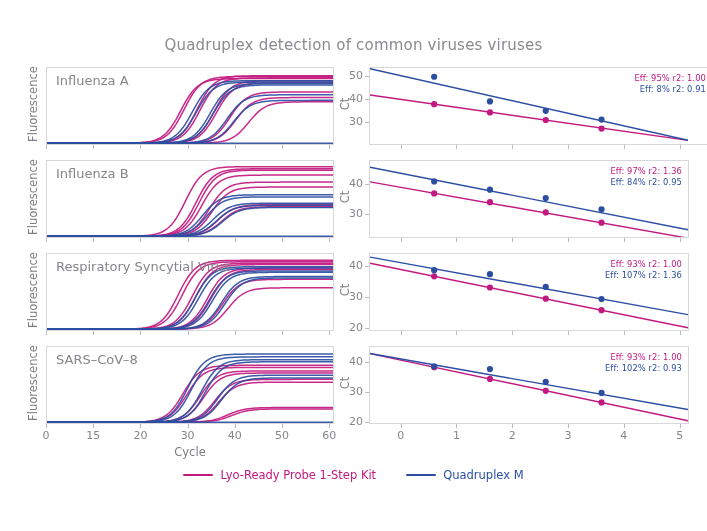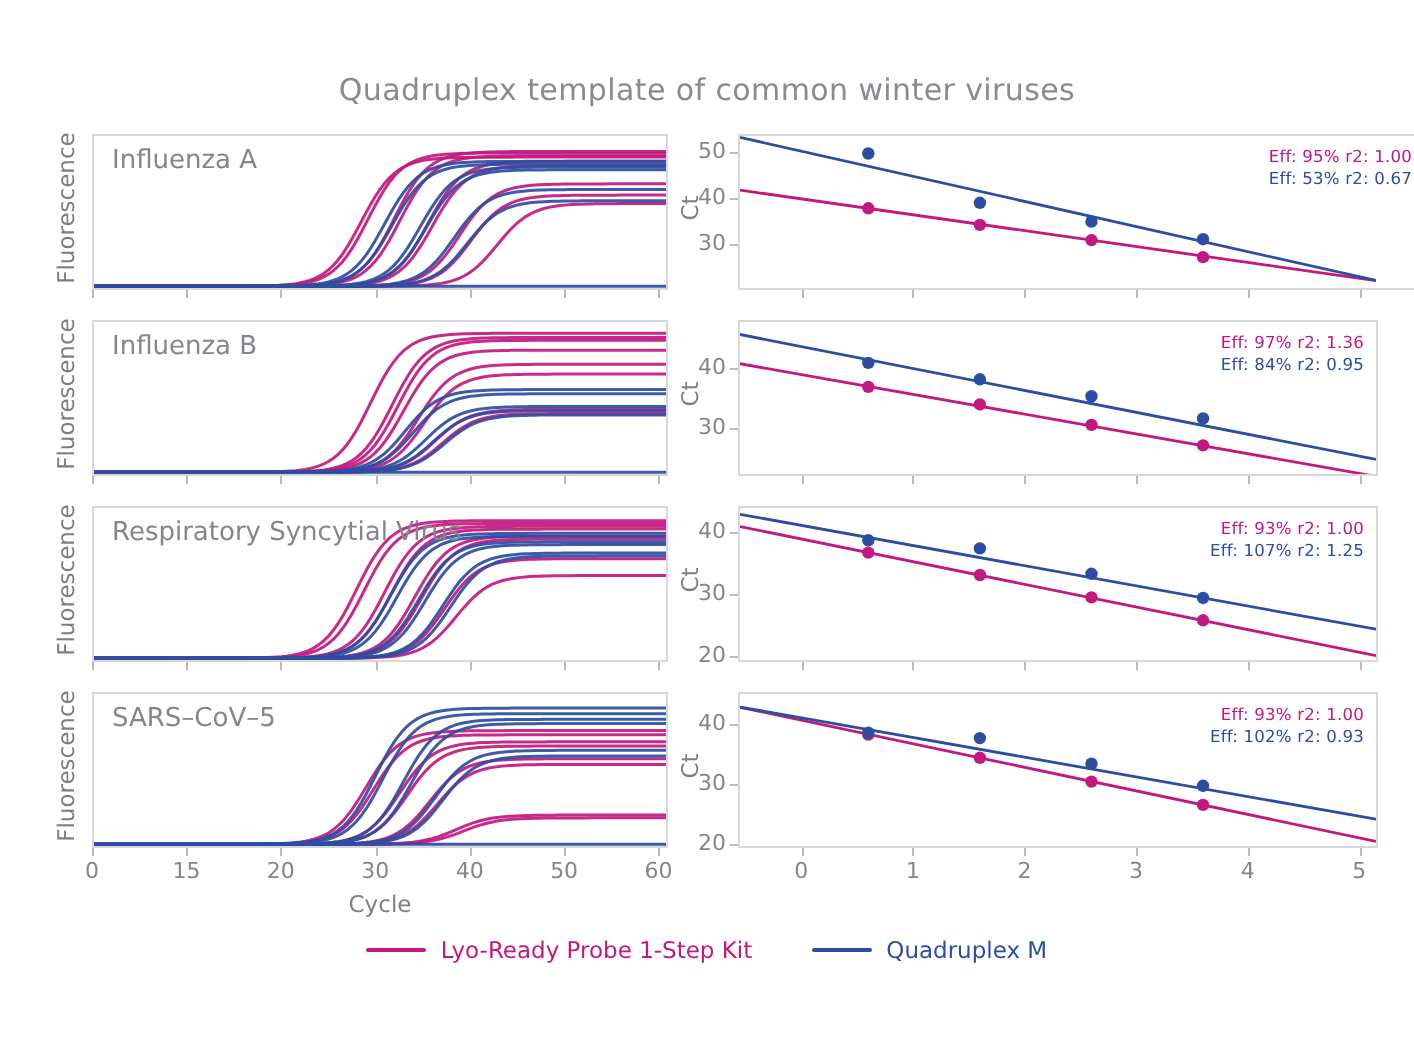--- a/index.html
+++ b/index.html
@@ -75,21 +75,21 @@
   .legend-swatch{display:block;width:30px;height:2.4px;border-radius:2px;}
   .legend-entry.kit .legend-label{color:#c2187f;}
   .legend-entry.comp .legend-label{color:#2b4ea2;}
   svg{display:block;}
 </style>
 </head>
 <body>
 
 <div id="figure">
 
-  <div class="fig-title">Quadruplex template of common winter viruses</div>
+  <div class="fig-title">Quadruplex detection of common viruses viruses</div>
 
   <div id="left-col"></div>
 
   <div id="right-col"></div>
 
   <div class="legend">
     <div class="legend-entry kit">
       <span class="legend-swatch" style="background: rgb(194, 24, 127);"></span>
       <span class="legend-label">Lyo-Ready Probe 1-Step Kit</span>
     </div>
@@ -193,21 +193,21 @@
         <path d="M0.00,75.16 L2.34,75.16 L4.69,75.16 L7.03,75.16 L9.38,75.16 L11.72,75.16 L14.07,75.16 L16.41,75.16 L18.75,75.16 L21.10,75.16 L23.44,75.16 L25.79,75.16 L28.13,75.16 L30.48,75.16 L32.82,75.16 L35.16,75.16 L37.51,75.16 L39.85,75.16 L42.20,75.16 L44.54,75.16 L46.89,75.16 L49.23,75.16 L51.57,75.16 L53.92,75.16 L56.26,75.16 L58.61,75.16 L60.95,75.16 L63.30,75.16 L65.64,75.16 L67.98,75.16 L70.33,75.16 L72.67,75.16 L75.02,75.16 L77.36,75.16 L79.70,75.16 L82.05,75.16 L84.39,75.16 L86.74,75.16 L89.08,75.16 L91.43,75.16 L93.77,75.16 L96.11,75.15 L98.46,75.15 L100.80,75.15 L103.15,75.15 L105.49,75.15 L107.84,75.15 L110.18,75.15 L112.52,75.15 L114.87,75.15 L117.21,75.15 L119.56,75.14 L121.90,75.14 L124.25,75.14 L126.59,75.13 L128.93,75.12 L131.28,75.11 L133.62,75.10 L135.97,75.08 L138.31,75.06 L140.66,75.03 L143.00,74.99 L145.34,74.94 L147.69,74.87 L150.03,74.78 L152.38,74.66 L154.72,74.51 L157.07,74.32 L159.41,74.08 L161.75,73.77 L164.10,73.38 L166.44,72.90 L168.79,72.33 L171.13,71.65 L173.48,70.86 L175.82,69.99 L178.16,69.03 L180.51,68.04 L182.85,67.04 L185.20,66.06 L187.54,65.15 L189.89,64.33 L192.23,63.60 L194.57,62.99 L196.92,62.47 L199.26,62.05 L201.61,61.71 L203.95,61.44 L206.30,61.23 L208.64,61.07 L210.98,60.94 L213.33,60.84 L215.67,60.76 L218.02,60.71 L220.36,60.66 L222.70,60.63 L225.05,60.60 L227.39,60.58 L229.74,60.57 L232.08,60.55 L234.43,60.55 L236.77,60.54 L239.11,60.53 L241.46,60.53 L243.80,60.53 L246.15,60.53 L248.49,60.52 L250.84,60.52 L253.18,60.52 L255.52,60.52 L257.87,60.52 L260.21,60.52 L262.56,60.52 L264.90,60.52 L267.25,60.52 L269.59,60.52 L271.93,60.52 L274.28,60.52 L276.62,60.52 L278.97,60.52 L281.31,60.52 L283.66,60.52 L286.00,60.52" fill="none" stroke="#c2187f" stroke-width="1.5" stroke-linecap="round" opacity="0.92"></path>
         <path d="M0.00,75.16 L2.34,75.16 L4.69,75.16 L7.03,75.16 L9.38,75.16 L11.72,75.16 L14.07,75.16 L16.41,75.16 L18.75,75.16 L21.10,75.16 L23.44,75.16 L25.79,75.16 L28.13,75.16 L30.48,75.16 L32.82,75.16 L35.16,75.16 L37.51,75.16 L39.85,75.16 L42.20,75.16 L44.54,75.16 L46.89,75.16 L49.23,75.16 L51.57,75.16 L53.92,75.16 L56.26,75.16 L58.61,75.16 L60.95,75.16 L63.30,75.16 L65.64,75.16 L67.98,75.16 L70.33,75.16 L72.67,75.16 L75.02,75.16 L77.36,75.16 L79.70,75.16 L82.05,75.16 L84.39,75.16 L86.74,75.16 L89.08,75.16 L91.43,75.16 L93.77,75.16 L96.11,75.16 L98.46,75.16 L100.80,75.15 L103.15,75.15 L105.49,75.15 L107.84,75.15 L110.18,75.15 L112.52,75.15 L114.87,75.15 L117.21,75.15 L119.56,75.15 L121.90,75.15 L124.25,75.14 L126.59,75.14 L128.93,75.14 L131.28,75.13 L133.62,75.12 L135.97,75.11 L138.31,75.10 L140.66,75.08 L143.00,75.06 L145.34,75.03 L147.69,74.99 L150.03,74.93 L152.38,74.86 L154.72,74.78 L157.07,74.66 L159.41,74.51 L161.75,74.32 L164.10,74.08 L166.44,73.77 L168.79,73.39 L171.13,72.92 L173.48,72.37 L175.82,71.71 L178.16,70.97 L180.51,70.15 L182.85,69.27 L185.20,68.36 L187.54,67.46 L189.89,66.60 L192.23,65.80 L194.57,65.10 L196.92,64.48 L199.26,63.96 L201.61,63.53 L203.95,63.18 L206.30,62.90 L208.64,62.68 L210.98,62.51 L213.33,62.37 L215.67,62.27 L218.02,62.19 L220.36,62.13 L222.70,62.08 L225.05,62.04 L227.39,62.01 L229.74,61.99 L232.08,61.98 L234.43,61.96 L236.77,61.96 L239.11,61.95 L241.46,61.94 L243.80,61.94 L246.15,61.94 L248.49,61.93 L250.84,61.93 L253.18,61.93 L255.52,61.93 L257.87,61.93 L260.21,61.93 L262.56,61.93 L264.90,61.93 L267.25,61.93 L269.59,61.93 L271.93,61.93 L274.28,61.93 L276.62,61.93 L278.97,61.93 L281.31,61.93 L283.66,61.93 L286.00,61.93" fill="none" stroke="#c2187f" stroke-width="1.5" stroke-linecap="round" opacity="0.92"></path>
         <path d="M0.00,75.16 L2.34,75.16 L4.69,75.16 L7.03,75.16 L9.38,75.16 L11.72,75.16 L14.07,75.16 L16.41,75.16 L18.75,75.16 L21.10,75.16 L23.44,75.16 L25.79,75.16 L28.13,75.16 L30.48,75.16 L32.82,75.16 L35.16,75.16 L37.51,75.16 L39.85,75.16 L42.20,75.15 L44.54,75.15 L46.89,75.15 L49.23,75.15 L51.57,75.15 L53.92,75.15 L56.26,75.15 L58.61,75.15 L60.95,75.15 L63.30,75.15 L65.64,75.15 L67.98,75.14 L70.33,75.14 L72.67,75.13 L75.02,75.12 L77.36,75.11 L79.70,75.10 L82.05,75.09 L84.39,75.06 L86.74,75.03 L89.08,75.00 L91.43,74.94 L93.77,74.88 L96.11,74.79 L98.46,74.68 L100.80,74.53 L103.15,74.33 L105.49,74.07 L107.84,73.74 L110.18,73.30 L112.52,72.73 L114.87,72.00 L117.21,71.06 L119.56,69.87 L121.90,68.36 L124.25,66.48 L126.59,64.18 L128.93,61.41 L131.28,58.14 L133.62,54.40 L135.97,50.23 L138.31,45.75 L140.66,41.10 L143.00,36.44 L145.34,31.96 L147.69,27.79 L150.03,24.05 L152.38,20.78 L154.72,18.01 L157.07,15.71 L159.41,13.83 L161.75,12.33 L164.10,11.13 L166.44,10.19 L168.79,9.46 L171.13,8.89 L173.48,8.46 L175.82,8.12 L178.16,7.86 L180.51,7.67 L182.85,7.52 L185.20,7.40 L187.54,7.31 L189.89,7.25 L192.23,7.20 L194.57,7.16 L196.92,7.13 L199.26,7.11 L201.61,7.09 L203.95,7.08 L206.30,7.07 L208.64,7.06 L210.98,7.05 L213.33,7.05 L215.67,7.05 L218.02,7.04 L220.36,7.04 L222.70,7.04 L225.05,7.04 L227.39,7.04 L229.74,7.04 L232.08,7.04 L234.43,7.04 L236.77,7.04 L239.11,7.04 L241.46,7.04 L243.80,7.04 L246.15,7.04 L248.49,7.04 L250.84,7.04 L253.18,7.04 L255.52,7.04 L257.87,7.04 L260.21,7.04 L262.56,7.04 L264.90,7.04 L267.25,7.04 L269.59,7.04 L271.93,7.04 L274.28,7.04 L276.62,7.04 L278.97,7.04 L281.31,7.04 L283.66,7.04 L286.00,7.04" fill="none" stroke="#2b4ea2" stroke-width="1.5" stroke-linecap="round" opacity="0.92"></path>
         <path d="M0.00,75.16 L2.34,75.16 L4.69,75.16 L7.03,75.16 L9.38,75.16 L11.72,75.16 L14.07,75.16 L16.41,75.16 L18.75,75.16 L21.10,75.16 L23.44,75.16 L25.79,75.16 L28.13,75.16 L30.48,75.16 L32.82,75.16 L35.16,75.16 L37.51,75.16 L39.85,75.16 L42.20,75.16 L44.54,75.16 L46.89,75.15 L49.23,75.15 L51.57,75.15 L53.92,75.15 L56.26,75.15 L58.61,75.15 L60.95,75.15 L63.30,75.15 L65.64,75.15 L67.98,75.15 L70.33,75.14 L72.67,75.14 L75.02,75.14 L77.36,75.13 L79.70,75.12 L82.05,75.11 L84.39,75.10 L86.74,75.08 L89.08,75.06 L91.43,75.03 L93.77,74.98 L96.11,74.93 L98.46,74.86 L100.80,74.77 L103.15,74.64 L105.49,74.48 L107.84,74.27 L110.18,74.00 L112.52,73.64 L114.87,73.18 L117.21,72.57 L119.56,71.80 L121.90,70.81 L124.25,69.55 L126.59,67.97 L128.93,66.01 L131.28,63.63 L133.62,60.78 L135.97,57.46 L138.31,53.70 L140.66,49.57 L143.00,45.19 L145.34,40.71 L147.69,36.29 L150.03,32.10 L152.38,28.26 L154.72,24.85 L157.07,21.91 L159.41,19.44 L161.75,17.40 L164.10,15.75 L166.44,14.43 L168.79,13.39 L171.13,12.57 L173.48,11.94 L175.82,11.45 L178.16,11.07 L180.51,10.78 L182.85,10.56 L185.20,10.39 L187.54,10.26 L189.89,10.17 L192.23,10.09 L194.57,10.03 L196.92,9.99 L199.26,9.96 L201.61,9.93 L203.95,9.91 L206.30,9.90 L208.64,9.89 L210.98,9.88 L213.33,9.87 L215.67,9.87 L218.02,9.86 L220.36,9.86 L222.70,9.86 L225.05,9.86 L227.39,9.86 L229.74,9.85 L232.08,9.85 L234.43,9.85 L236.77,9.85 L239.11,9.85 L241.46,9.85 L243.80,9.85 L246.15,9.85 L248.49,9.85 L250.84,9.85 L253.18,9.85 L255.52,9.85 L257.87,9.85 L260.21,9.85 L262.56,9.85 L264.90,9.85 L267.25,9.85 L269.59,9.85 L271.93,9.85 L274.28,9.85 L276.62,9.85 L278.97,9.85 L281.31,9.85 L283.66,9.85 L286.00,9.85" fill="none" stroke="#2b4ea2" stroke-width="1.5" stroke-linecap="round" opacity="0.92"></path>
         <path d="M0.00,75.16 L2.34,75.16 L4.69,75.16 L7.03,75.16 L9.38,75.16 L11.72,75.16 L14.07,75.16 L16.41,75.16 L18.75,75.16 L21.10,75.16 L23.44,75.16 L25.79,75.16 L28.13,75.16 L30.48,75.16 L32.82,75.16 L35.16,75.16 L37.51,75.16 L39.85,75.16 L42.20,75.16 L44.54,75.16 L46.89,75.16 L49.23,75.16 L51.57,75.16 L53.92,75.16 L56.26,75.15 L58.61,75.15 L60.95,75.15 L63.30,75.15 L65.64,75.15 L67.98,75.15 L70.33,75.15 L72.67,75.15 L75.02,75.15 L77.36,75.15 L79.70,75.15 L82.05,75.14 L84.39,75.14 L86.74,75.13 L89.08,75.13 L91.43,75.12 L93.77,75.11 L96.11,75.09 L98.46,75.07 L100.80,75.04 L103.15,75.01 L105.49,74.96 L107.84,74.90 L110.18,74.82 L112.52,74.72 L114.87,74.58 L117.21,74.40 L119.56,74.16 L121.90,73.85 L124.25,73.45 L126.59,72.93 L128.93,72.26 L131.28,71.40 L133.62,70.30 L135.97,68.92 L138.31,67.20 L140.66,65.09 L143.00,62.54 L145.34,59.55 L147.69,56.11 L150.03,52.29 L152.38,48.18 L154.72,43.91 L157.07,39.64 L159.41,35.53 L161.75,31.71 L164.10,28.27 L166.44,25.28 L168.79,22.73 L171.13,20.62 L173.48,18.90 L175.82,17.52 L178.16,16.42 L180.51,15.56 L182.85,14.89 L185.20,14.37 L187.54,13.97 L189.89,13.66 L192.23,13.42 L194.57,13.24 L196.92,13.11 L199.26,13.00 L201.61,12.92 L203.95,12.86 L206.30,12.81 L208.64,12.78 L210.98,12.75 L213.33,12.73 L215.67,12.72 L218.02,12.70 L220.36,12.69 L222.70,12.69 L225.05,12.68 L227.39,12.68 L229.74,12.68 L232.08,12.67 L234.43,12.67 L236.77,12.67 L239.11,12.67 L241.46,12.67 L243.80,12.67 L246.15,12.67 L248.49,12.67 L250.84,12.67 L253.18,12.67 L255.52,12.67 L257.87,12.67 L260.21,12.67 L262.56,12.67 L264.90,12.67 L267.25,12.67 L269.59,12.67 L271.93,12.67 L274.28,12.67 L276.62,12.67 L278.97,12.67 L281.31,12.67 L283.66,12.67 L286.00,12.67" fill="none" stroke="#2b4ea2" stroke-width="1.5" stroke-linecap="round" opacity="0.92"></path>
         <path d="M0.00,75.16 L2.34,75.16 L4.69,75.16 L7.03,75.16 L9.38,75.16 L11.72,75.16 L14.07,75.16 L16.41,75.16 L18.75,75.16 L21.10,75.16 L23.44,75.16 L25.79,75.16 L28.13,75.16 L30.48,75.16 L32.82,75.16 L35.16,75.16 L37.51,75.16 L39.85,75.16 L42.20,75.16 L44.54,75.16 L46.89,75.16 L49.23,75.16 L51.57,75.16 L53.92,75.16 L56.26,75.16 L58.61,75.16 L60.95,75.15 L63.30,75.15 L65.64,75.15 L67.98,75.15 L70.33,75.15 L72.67,75.15 L75.02,75.15 L77.36,75.15 L79.70,75.15 L82.05,75.15 L84.39,75.15 L86.74,75.14 L89.08,75.14 L91.43,75.13 L93.77,75.13 L96.11,75.12 L98.46,75.10 L100.80,75.09 L103.15,75.06 L105.49,75.04 L107.84,75.00 L110.18,74.95 L112.52,74.88 L114.87,74.80 L117.21,74.68 L119.56,74.53 L121.90,74.34 L124.25,74.09 L126.59,73.75 L128.93,73.32 L131.28,72.77 L133.62,72.05 L135.97,71.13 L138.31,69.97 L140.66,68.51 L143.00,66.70 L145.34,64.50 L147.69,61.87 L150.03,58.80 L152.38,55.32 L154.72,51.50 L157.07,47.45 L159.41,43.31 L161.75,39.23 L164.10,35.35 L166.44,31.80 L168.79,28.65 L171.13,25.93 L173.48,23.64 L175.82,21.76 L178.16,20.23 L180.51,19.01 L182.85,18.05 L185.20,17.29 L187.54,16.71 L189.89,16.26 L192.23,15.91 L194.57,15.64 L196.92,15.43 L199.26,15.28 L201.61,15.16 L203.95,15.07 L206.30,15.00 L208.64,14.95 L210.98,14.91 L213.33,14.87 L215.67,14.85 L218.02,14.83 L220.36,14.82 L222.70,14.81 L225.05,14.80 L227.39,14.80 L229.74,14.79 L232.08,14.79 L234.43,14.79 L236.77,14.78 L239.11,14.78 L241.46,14.78 L243.80,14.78 L246.15,14.78 L248.49,14.78 L250.84,14.78 L253.18,14.78 L255.52,14.78 L257.87,14.78 L260.21,14.78 L262.56,14.78 L264.90,14.78 L267.25,14.78 L269.59,14.78 L271.93,14.78 L274.28,14.78 L276.62,14.78 L278.97,14.78 L281.31,14.78 L283.66,14.78 L286.00,14.78" fill="none" stroke="#2b4ea2" stroke-width="1.5" stroke-linecap="round" opacity="0.92"></path>
         <path d="M0.00,75.16 L2.34,75.16 L4.69,75.16 L7.03,75.16 L9.38,75.16 L11.72,75.16 L14.07,75.16 L16.41,75.16 L18.75,75.16 L21.10,75.16 L23.44,75.16 L25.79,75.16 L28.13,75.16 L30.48,75.16 L32.82,75.16 L35.16,75.16 L37.51,75.16 L39.85,75.16 L42.20,75.16 L44.54,75.16 L46.89,75.16 L49.23,75.16 L51.57,75.16 L53.92,75.16 L56.26,75.16 L58.61,75.16 L60.95,75.16 L63.30,75.16 L65.64,75.16 L67.98,75.16 L70.33,75.16 L72.67,75.16 L75.02,75.15 L77.36,75.15 L79.70,75.15 L82.05,75.15 L84.39,75.15 L86.74,75.15 L89.08,75.15 L91.43,75.15 L93.77,75.15 L96.11,75.15 L98.46,75.15 L100.80,75.14 L103.15,75.14 L105.49,75.13 L107.84,75.13 L110.18,75.12 L112.52,75.10 L114.87,75.09 L117.21,75.07 L119.56,75.04 L121.90,75.00 L124.25,74.95 L126.59,74.89 L128.93,74.81 L131.28,74.70 L133.62,74.55 L135.97,74.37 L138.31,74.12 L140.66,73.80 L143.00,73.39 L145.34,72.86 L147.69,72.18 L150.03,71.32 L152.38,70.23 L154.72,68.88 L157.07,67.23 L159.41,65.25 L161.75,62.92 L164.10,60.28 L166.44,57.35 L168.79,54.23 L171.13,51.01 L173.48,47.81 L175.82,44.75 L178.16,41.93 L180.51,39.41 L182.85,37.23 L185.20,35.38 L187.54,33.85 L189.89,32.61 L192.23,31.62 L194.57,30.83 L196.92,30.21 L199.26,29.73 L201.61,29.36 L203.95,29.08 L206.30,28.86 L208.64,28.69 L210.98,28.56 L213.33,28.46 L215.67,28.39 L218.02,28.33 L220.36,28.29 L222.70,28.25 L225.05,28.23 L227.39,28.21 L229.74,28.19 L232.08,28.18 L234.43,28.17 L236.77,28.17 L239.11,28.16 L241.46,28.16 L243.80,28.16 L246.15,28.15 L248.49,28.15 L250.84,28.15 L253.18,28.15 L255.52,28.15 L257.87,28.15 L260.21,28.15 L262.56,28.15 L264.90,28.15 L267.25,28.15 L269.59,28.15 L271.93,28.15 L274.28,28.15 L276.62,28.15 L278.97,28.15 L281.31,28.15 L283.66,28.15 L286.00,28.15" fill="none" stroke="#2b4ea2" stroke-width="1.5" stroke-linecap="round" opacity="0.92"></path>
         <path d="M0.00,75.16 L2.34,75.16 L4.69,75.16 L7.03,75.16 L9.38,75.16 L11.72,75.16 L14.07,75.16 L16.41,75.16 L18.75,75.16 L21.10,75.16 L23.44,75.16 L25.79,75.16 L28.13,75.16 L30.48,75.16 L32.82,75.16 L35.16,75.16 L37.51,75.16 L39.85,75.16 L42.20,75.16 L44.54,75.16 L46.89,75.16 L49.23,75.16 L51.57,75.16 L53.92,75.16 L56.26,75.16 L58.61,75.16 L60.95,75.16 L63.30,75.16 L65.64,75.16 L67.98,75.16 L70.33,75.16 L72.67,75.16 L75.02,75.16 L77.36,75.16 L79.70,75.15 L82.05,75.15 L84.39,75.15 L86.74,75.15 L89.08,75.15 L91.43,75.15 L93.77,75.15 L96.11,75.15 L98.46,75.15 L100.80,75.15 L103.15,75.15 L105.49,75.14 L107.84,75.14 L110.18,75.13 L112.52,75.12 L114.87,75.11 L117.21,75.10 L119.56,75.08 L121.90,75.06 L124.25,75.03 L126.59,74.99 L128.93,74.94 L131.28,74.88 L133.62,74.79 L135.97,74.67 L138.31,74.52 L140.66,74.33 L143.00,74.07 L145.34,73.74 L147.69,73.31 L150.03,72.76 L152.38,72.06 L154.72,71.17 L157.07,70.05 L159.41,68.67 L161.75,66.99 L164.10,65.00 L166.44,62.70 L168.79,60.10 L171.13,57.26 L173.48,54.27 L175.82,51.24 L178.16,48.28 L180.51,45.48 L182.85,42.94 L185.20,40.69 L187.54,38.76 L189.89,37.15 L192.23,35.83 L194.57,34.76 L196.92,33.91 L199.26,33.24 L201.61,32.71 L203.95,32.30 L206.30,31.99 L208.64,31.75 L210.98,31.56 L213.33,31.42 L215.67,31.31 L218.02,31.23 L220.36,31.16 L222.70,31.12 L225.05,31.08 L227.39,31.05 L229.74,31.03 L232.08,31.01 L234.43,31.00 L236.77,30.99 L239.11,30.99 L241.46,30.98 L243.80,30.98 L246.15,30.97 L248.49,30.97 L250.84,30.97 L253.18,30.97 L255.52,30.97 L257.87,30.97 L260.21,30.96 L262.56,30.96 L264.90,30.96 L267.25,30.96 L269.59,30.96 L271.93,30.96 L274.28,30.96 L276.62,30.96 L278.97,30.96 L281.31,30.96 L283.66,30.96 L286.00,30.96" fill="none" stroke="#2b4ea2" stroke-width="1.5" stroke-linecap="round" opacity="0.92"></path>
         <path d="M0.00,75.16 L2.34,75.16 L4.69,75.16 L7.03,75.16 L9.38,75.16 L11.72,75.16 L14.07,75.16 L16.41,75.16 L18.75,75.16 L21.10,75.16 L23.44,75.16 L25.79,75.16 L28.13,75.16 L30.48,75.16 L32.82,75.16 L35.16,75.16 L37.51,75.16 L39.85,75.16 L42.20,75.16 L44.54,75.16 L46.89,75.16 L49.23,75.16 L51.57,75.16 L53.92,75.16 L56.26,75.16 L58.61,75.16 L60.95,75.16 L63.30,75.16 L65.64,75.16 L67.98,75.16 L70.33,75.16 L72.67,75.16 L75.02,75.16 L77.36,75.16 L79.70,75.16 L82.05,75.16 L84.39,75.16 L86.74,75.16 L89.08,75.16 L91.43,75.16 L93.77,75.16 L96.11,75.16 L98.46,75.16 L100.80,75.16 L103.15,75.16 L105.49,75.16 L107.84,75.16 L110.18,75.16 L112.52,75.16 L114.87,75.16 L117.21,75.16 L119.56,75.16 L121.90,75.16 L124.25,75.16 L126.59,75.16 L128.93,75.16 L131.28,75.16 L133.62,75.16 L135.97,75.16 L138.31,75.16 L140.66,75.16 L143.00,75.16 L145.34,75.16 L147.69,75.16 L150.03,75.16 L152.38,75.16 L154.72,75.16 L157.07,75.16 L159.41,75.16 L161.75,75.16 L164.10,75.16 L166.44,75.16 L168.79,75.16 L171.13,75.16 L173.48,75.16 L175.82,75.16 L178.16,75.16 L180.51,75.16 L182.85,75.16 L185.20,75.16 L187.54,75.16 L189.89,75.16 L192.23,75.16 L194.57,75.16 L196.92,75.16 L199.26,75.16 L201.61,75.16 L203.95,75.16 L206.30,75.16 L208.64,75.16 L210.98,75.16 L213.33,75.16 L215.67,75.16 L218.02,75.16 L220.36,75.16 L222.70,75.16 L225.05,75.16 L227.39,75.16 L229.74,75.16 L232.08,75.16 L234.43,75.16 L236.77,75.16 L239.11,75.16 L241.46,75.16 L243.80,75.16 L246.15,75.16 L248.49,75.16 L250.84,75.16 L253.18,75.16 L255.52,75.16 L257.87,75.16 L260.21,75.16 L262.56,75.15 L264.90,75.15 L267.25,75.15 L269.59,75.15 L271.93,75.15 L274.28,75.15 L276.62,75.15 L278.97,75.15 L281.31,75.15 L283.66,75.15 L286.00,75.15" fill="none" stroke="#2b4ea2" stroke-width="1.5" stroke-linecap="round" opacity="0.92"></path>
       </svg>
-      <div class="panel-title">SARS–CoV–5</div>
+      <div class="panel-title">SARS–CoV–8</div>
     </div>
     <div class="axlabel ylabel-rot" style="left: 26px; top: 422px; width: 78px; text-align: center;">Fluorescence</div>
     <div style="position: absolute; left: 46px; top: 424px; width: 1px; height: 4px; background: rgb(185, 185, 191);"></div>
     <div class="tick" style="left: 34px; top: 429px; width: 24px; text-align: center;">0</div>
     <div style="position: absolute; left: 93.2131px; top: 424px; width: 1px; height: 4px; background: rgb(185, 185, 191);"></div>
     <div class="tick" style="left: 81.2131px; top: 429px; width: 24px; text-align: center;">15</div>
     <div style="position: absolute; left: 140.426px; top: 424px; width: 1px; height: 4px; background: rgb(185, 185, 191);"></div>
     <div class="tick" style="left: 128.426px; top: 429px; width: 24px; text-align: center;">20</div>
     <div style="position: absolute; left: 187.639px; top: 424px; width: 1px; height: 4px; background: rgb(185, 185, 191);"></div>
     <div class="tick" style="left: 175.639px; top: 429px; width: 24px; text-align: center;">30</div>
@@ -225,21 +225,21 @@
         <circle cx="64.1578947368421" cy="36.15757575757576" r="3.1" fill="#c2187f"></circle>
         <circle cx="119.94736842105266" cy="44.44848484848484" r="3.1" fill="#c2187f"></circle>
         <circle cx="175.73684210526318" cy="52.04848484848485" r="3.1" fill="#c2187f"></circle>
         <circle cx="231.5263157894737" cy="60.56969696969697" r="3.1" fill="#c2187f"></circle>
         <circle cx="64.1578947368421" cy="8.75151515151515" r="3.1" fill="#2b4ea2"></circle>
         <circle cx="119.94736842105266" cy="33.3939393939394" r="3.1" fill="#2b4ea2"></circle>
         <circle cx="175.73684210526318" cy="42.836363636363636" r="3.1" fill="#2b4ea2"></circle>
         <circle cx="231.5263157894737" cy="51.58787878787878" r="3.1" fill="#2b4ea2"></circle>
       </svg>
       <div class="annot kit" style="top: 5px; color: rgb(194, 24, 127);">Eff: 95% r2: 1.00</div>
-      <div class="annot comp" style="top: 16px; color: rgb(43, 78, 162);">Eff: 53% r2: 0.67</div>
+      <div class="annot comp" style="top: 16px; color: rgb(43, 78, 162);">Eff: 8% r2: 0.91</div>
     </div>
     <div class="axlabel ylabel-rot" style="left: 338px; top: 143px; width: 78px; text-align: center;">Ct</div>
     <div style="position: absolute; left: 365px; top: 122.121px; width: 4px; height: 1px; background: rgb(185, 185, 191);"></div>
     <div class="tick" style="left: 341px; top: 115.121px; width: 22px; text-align: right;">30</div>
     <div style="position: absolute; left: 365px; top: 99.0909px; width: 4px; height: 1px; background: rgb(185, 185, 191);"></div>
     <div class="tick" style="left: 341px; top: 92.0909px; width: 22px; text-align: right;">40</div>
     <div style="position: absolute; left: 365px; top: 76.0606px; width: 4px; height: 1px; background: rgb(185, 185, 191);"></div>
     <div class="tick" style="left: 341px; top: 69.0606px; width: 22px; text-align: right;">50</div>
     <div style="position: absolute; left: 400.684px; top: 145px; width: 1px; height: 4px; background: rgb(185, 185, 191);"></div>
     <div style="position: absolute; left: 456.474px; top: 145px; width: 1px; height: 4px; background: rgb(185, 185, 191);"></div>
@@ -281,21 +281,21 @@
         <circle cx="64.1578947368421" cy="22.334693877551025" r="3.1" fill="#c2187f"></circle>
         <circle cx="119.94736842105266" cy="33.50204081632652" r="3.1" fill="#c2187f"></circle>
         <circle cx="175.73684210526318" cy="44.669387755102036" r="3.1" fill="#c2187f"></circle>
         <circle cx="231.5263157894737" cy="56.14693877551021" r="3.1" fill="#c2187f"></circle>
         <circle cx="64.1578947368421" cy="16.130612244897968" r="3.1" fill="#2b4ea2"></circle>
         <circle cx="119.94736842105266" cy="20.163265306122447" r="3.1" fill="#2b4ea2"></circle>
         <circle cx="175.73684210526318" cy="32.88163265306123" r="3.1" fill="#2b4ea2"></circle>
         <circle cx="231.5263157894737" cy="44.97959183673469" r="3.1" fill="#2b4ea2"></circle>
       </svg>
       <div class="annot kit" style="top: 5px; color: rgb(194, 24, 127);">Eff: 93% r2: 1.00</div>
-      <div class="annot comp" style="top: 16px; color: rgb(43, 78, 162);">Eff: 107% r2: 1.25</div>
+      <div class="annot comp" style="top: 16px; color: rgb(43, 78, 162);">Eff: 107% r2: 1.36</div>
     </div>
     <div class="axlabel ylabel-rot" style="left: 338px; top: 329px; width: 78px; text-align: center;">Ct</div>
     <div style="position: absolute; left: 365px; top: 328.449px; width: 4px; height: 1px; background: rgb(185, 185, 191);"></div>
     <div class="tick" style="left: 341px; top: 321.449px; width: 22px; text-align: right;">20</div>
     <div style="position: absolute; left: 365px; top: 297.429px; width: 4px; height: 1px; background: rgb(185, 185, 191);"></div>
     <div class="tick" style="left: 341px; top: 290.429px; width: 22px; text-align: right;">30</div>
     <div style="position: absolute; left: 365px; top: 266.408px; width: 4px; height: 1px; background: rgb(185, 185, 191);"></div>
     <div class="tick" style="left: 341px; top: 259.408px; width: 22px; text-align: right;">40</div>
     <div style="position: absolute; left: 400.684px; top: 331px; width: 1px; height: 4px; background: rgb(185, 185, 191);"></div>
     <div style="position: absolute; left: 456.474px; top: 331px; width: 1px; height: 4px; background: rgb(185, 185, 191);"></div>

